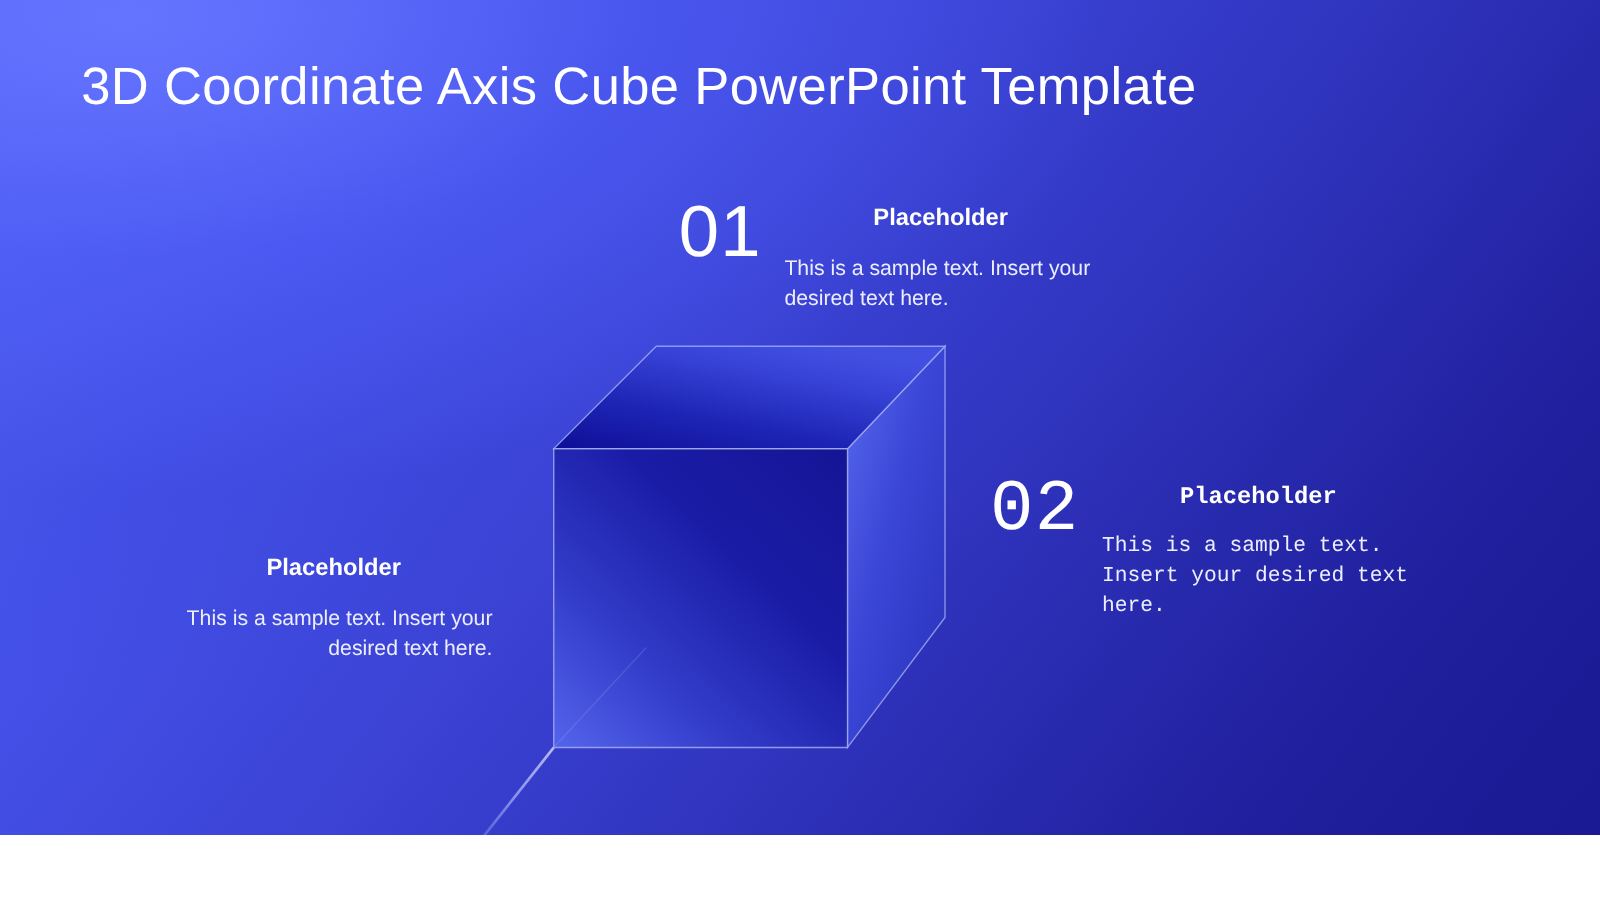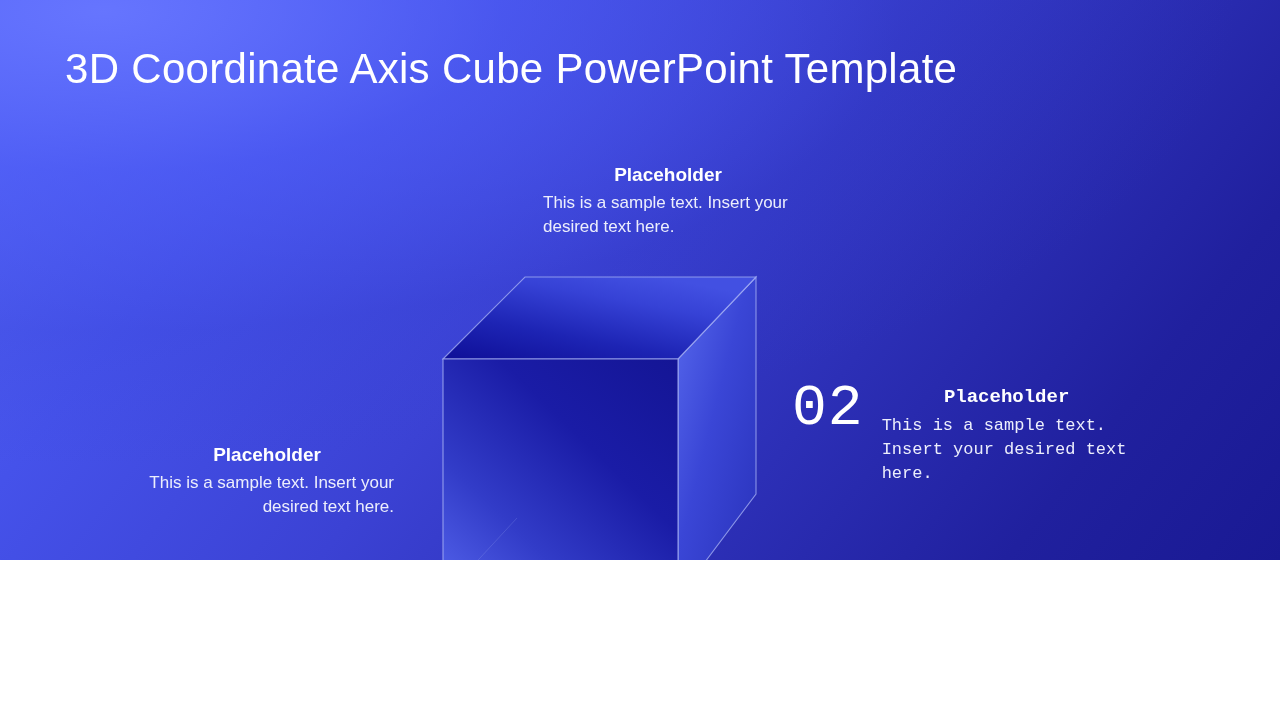--- a/index.html
+++ b/index.html
@@ -6,21 +6,21 @@
   * { margin:0; padding:0; box-sizing:border-box; }
 
   html, body {
     width:1280px; height:720px;
     overflow:hidden;
     font-family:"Liberation Sans", sans-serif;
   }
 
   #slide {
     position:relative;
-    width:1280px; height:560px;
+    width:1280px; height:668px;
     background:
       radial-gradient(120% 110% at 8% 2%, rgba(103,118,255,0.95) 0%, rgba(80,95,248,0.55) 26%, rgba(52,64,208,0.18) 52%, rgba(26,26,158,0.0) 74%),
       linear-gradient(128deg, #5566f7 0%, #4552ea 22%, #3b42d4 44%, #2c2fb6 66%, #20209e 84%, #191993 100%);
     overflow:hidden;
   }
 
   
   #title {
     position:absolute;
     left:65px; top:45px;
@@ -53,21 +53,21 @@
     font-weight:700;
     color:#ffffff;
     line-height:1.25;
     text-align:center;
   }
   .ph-body {
     font-size:17px;
     font-weight:400;
     color:#eceefc;
     line-height:1.42;
-    margin-top:4px;
+    margin-top:16px;
   }
 
   
   #callout-01 { left:543px; top:157px; display:flex; align-items:flex-start; }
   #callout-01 .num { margin-right:18px; }
   #callout-01 .txt { width:250px; padding-top:6px; }
 
   
   #callout-02 { left:792px; top:380px; display:flex; align-items:flex-start;font-family:Liberation Mono, monospace; }
   #callout-02 .num { margin-right:18px; }
@@ -134,20 +134,21 @@
     <polygon points="678,359 756,277 756,494 678,598" fill="url(#gradRight)" stroke="#aab4f5" stroke-width="1.1" stroke-opacity="0.75"></polygon>
 
     <polygon points="443,359 525,277 756,277 678,359" fill="url(#gradTop)" stroke="#aab4f5" stroke-width="1.1" stroke-opacity="0.75"></polygon>
 
     <polygon points="443,359 678,359 678,598 443,598" fill="url(#gradFront)" stroke="#aab4f5" stroke-width="1.1" stroke-opacity="0.8"></polygon>
 
     <line x1="443" y1="598" x2="517" y2="518" stroke="#9fabf2" stroke-width="1" stroke-opacity="0.22"></line>
   </svg>
 
   <div class="callout" id="callout-01">
+    <div class="num">01</div>
     <div class="txt">
       <div class="ph-title">Placeholder</div>
       <div class="ph-body">This is a sample text. Insert your desired text here.</div>
     </div>
   </div>
 
   <div class="callout" id="callout-02">
     <div class="num">02</div>
     <div class="txt">
       <div class="ph-title">Placeholder</div>

